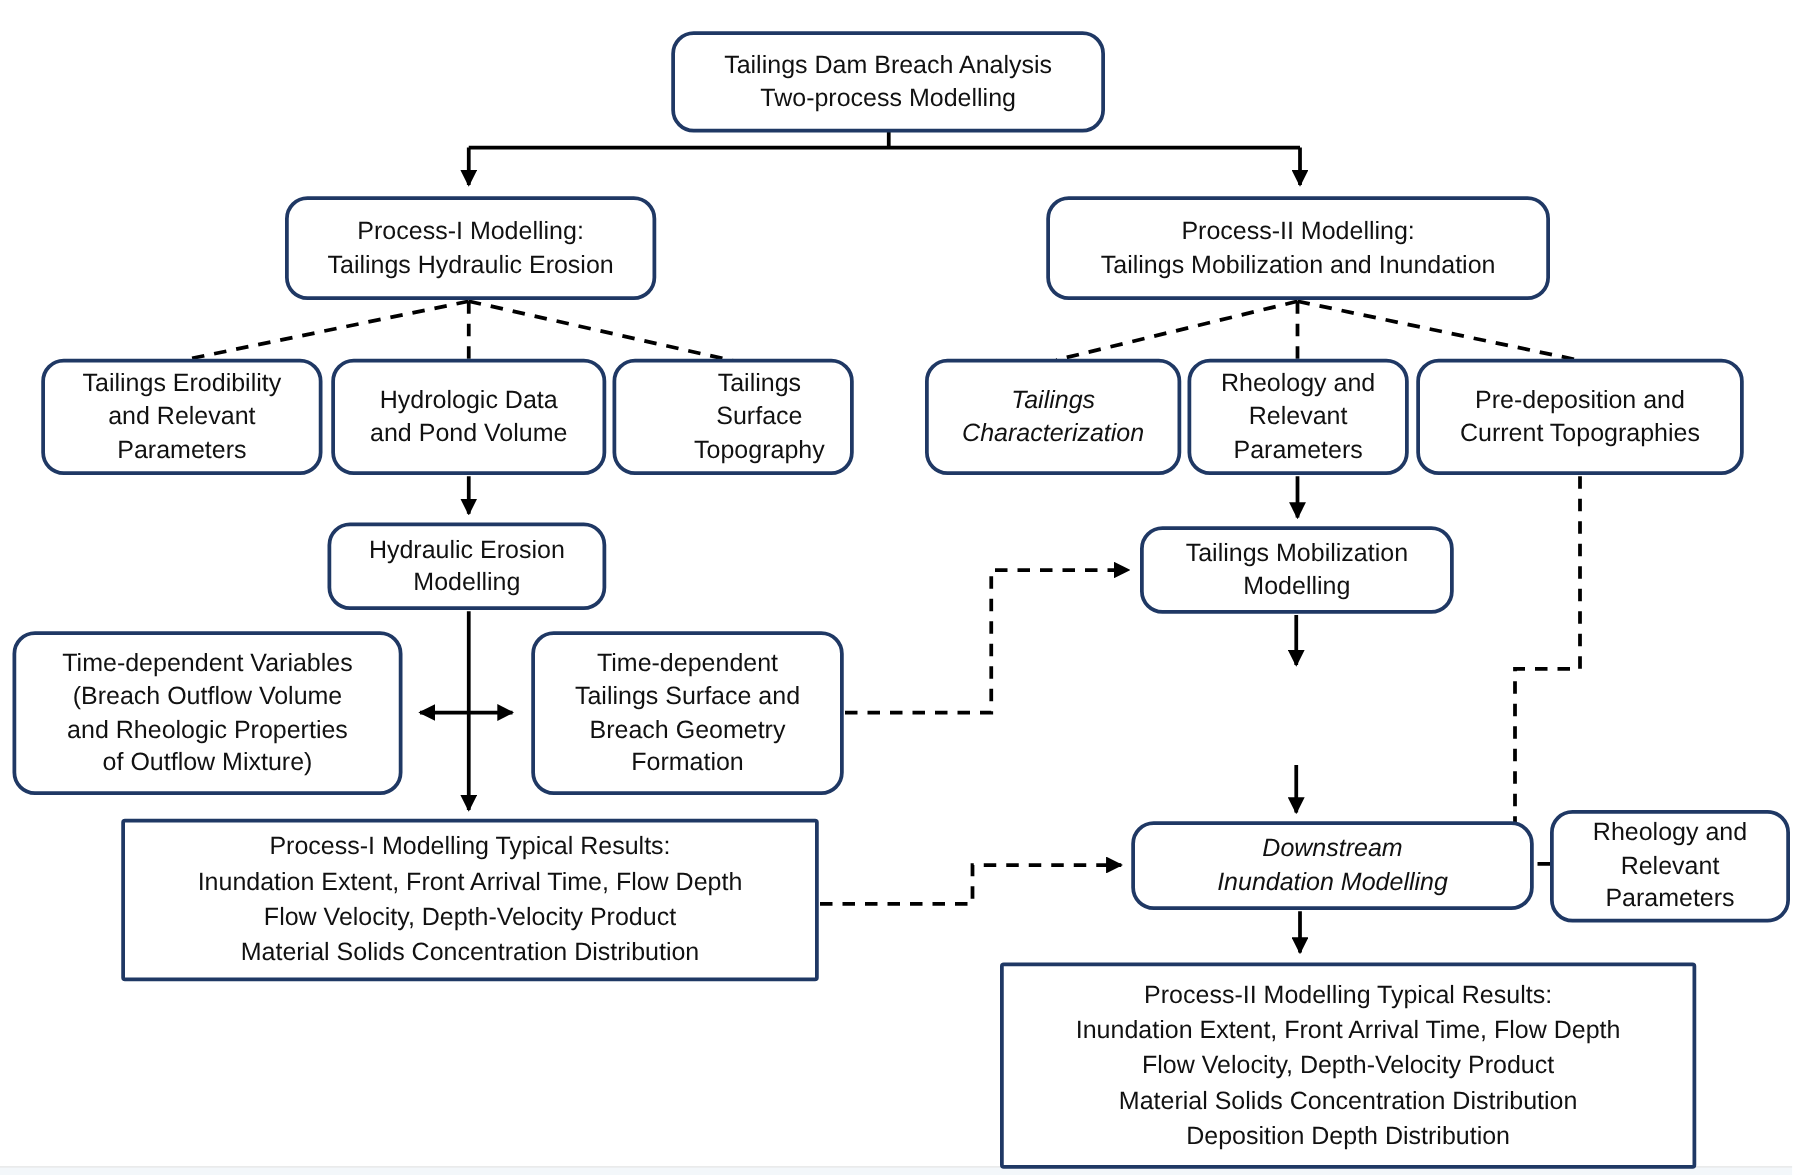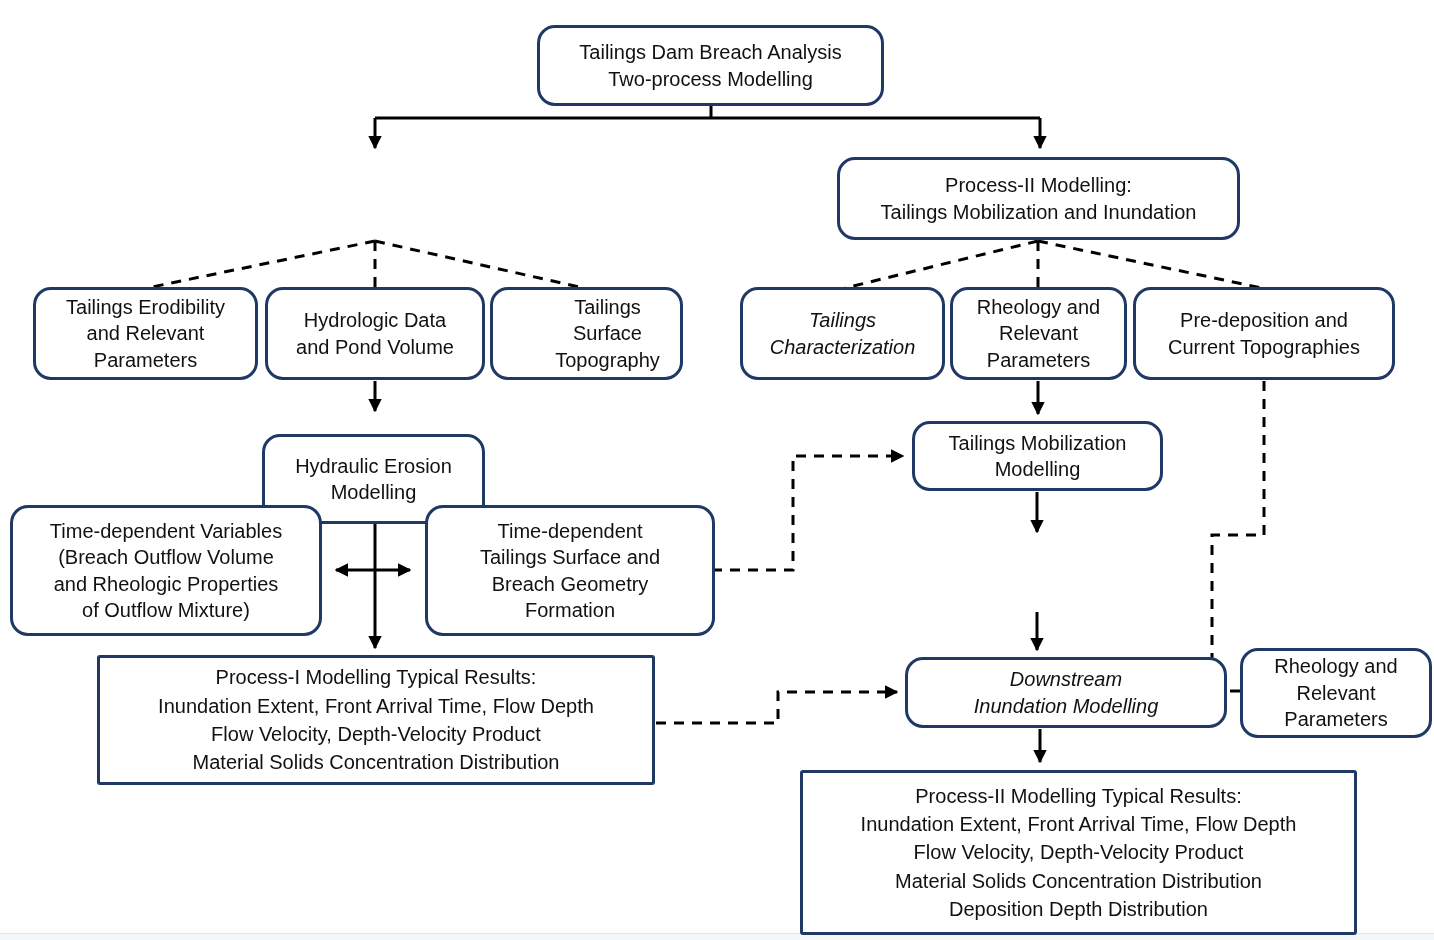--- a/index.html
+++ b/index.html
@@ -29,24 +29,24 @@
   
   .b-root{left:537px;top:9px;width:347px;height:81px;margin-top:16px;}
   .b-p1{left:228px;top:157px;width:297px;height:83px;}
   .b-p2{left:837px;top:157px;width:403px;height:83px;}
   .b-erod{left:33px;top:287px;width:225px;height:93px;}
   .b-hydro{left:265px;top:287px;width:220px;height:93px;}
   .b-surf{left:490px;top:287px;width:193px;height:93px;padding-left:48px;}
   .b-charac{left:740px;top:287px;width:205px;height:93px;font-style:italic;}
   .b-rheo1{left:950px;top:287px;width:177px;height:93px;}
   .b-predep{left:1133px;top:287px;width:262px;height:93px;}
-  .b-he{left:262px;top:434px;width:223px;height:90px;}
+  .b-he{left:262px;top:418px;width:223px;height:70px;}
   .b-tmm{left:912px;top:421px;width:251px;height:70px;}
   .b-tdv{left:10px;top:505px;width:312px;height:131px;}
-  .b-tdts{left:425px;top:505px;width:290px;height:131px;}
+  .b-tdts{left:425px;top:505px;width:250px;height:131px;}
   .b-bov{left:895px;top:540px;width:283px;height:71px;}
   .b-p1r{left:97px;top:655px;width:558px;height:130px;}
   .b-dim{left:905px;top:657px;width:322px;height:71px;font-style:italic;}
   .b-rheo2{left:1240px;top:648px;width:192px;height:90px;}
   .b-p2r{left:800px;top:770px;width:557px;height:165px;}
   .bottom-strip{
     position:absolute;left:0;bottom:0;width:1434px;height:6px;
     background:#f3f7fa;border-top:1px solid #e6e6e6;z-index:1;
   }
 </style>
@@ -88,20 +88,22 @@
 
       <path d="M676 570 H793 V456 H903" marker-end="url(#arrow)"></path>
       <path d="M656 723 H778 V692 H897" marker-end="url(#arrow)"></path>
       <path d="M1264 381 V535 H1212 V690"></path>
       <path d="M1176 691 H1240"></path>
     </g>
   </svg>
 
   <div class="box b-root">Tailings Dam Breach Analysis
 Two-process Modelling</div>
+  <div class="box b-p1">Process-I Modelling:
+Tailings Hydraulic Erosion</div>
   <div class="box b-p2">Process-II Modelling:
 Tailings Mobilization and Inundation</div>
 
   <div class="box b-erod">Tailings Erodibility
 and Relevant
 Parameters</div>
   <div class="box b-hydro">Hydrologic Data
 and Pond Volume</div>
   <div class="box b-surf">Tailings Surface
 Topography</div>

